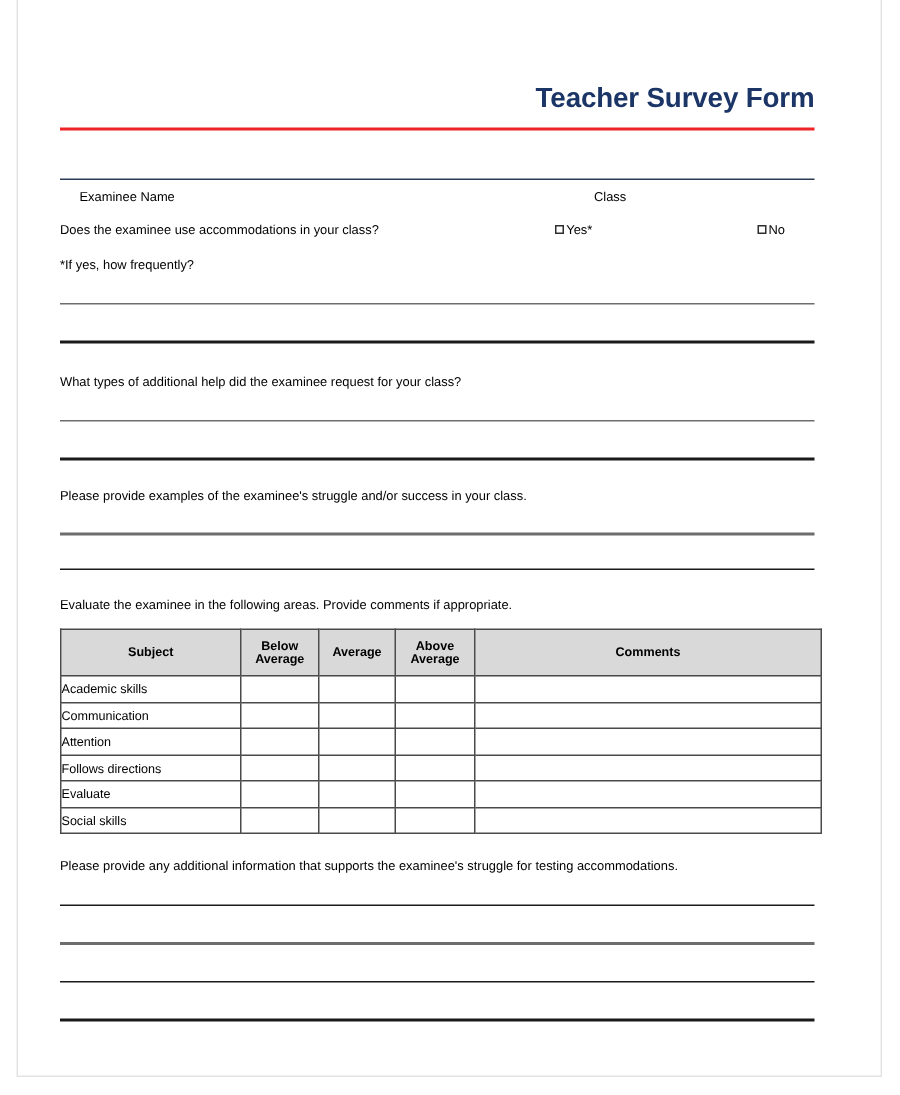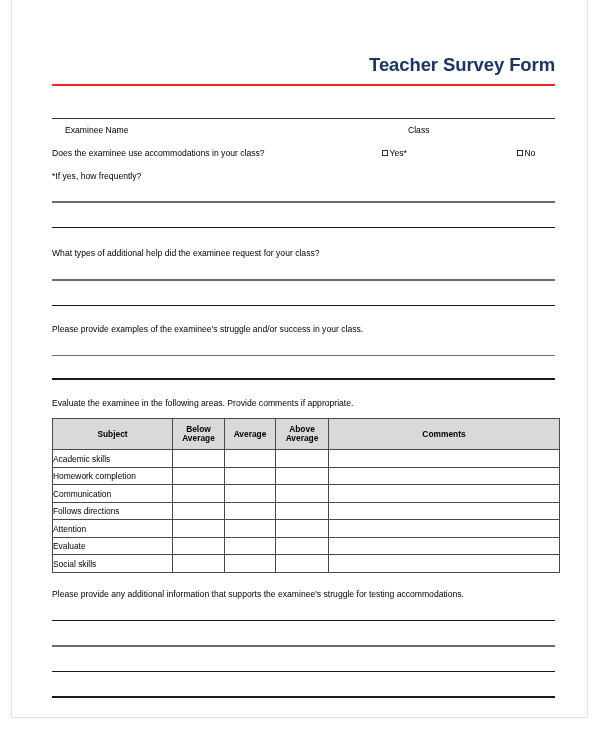--- a/index.html
+++ b/index.html
@@ -29,21 +29,21 @@
     top: -2px;
     width: 577px;
     height: 720px;
     border: 1px solid #e3e3e3;
     box-sizing: border-box;
     pointer-events: none;
   }
 
   .content {
     position: absolute;
-    left: 52px;
+    left: 40px;
     top: 0;
     width: 503px;
   }
 
   
   .header {
     padding-top: 55px;
     text-align: right;
   }
   .form-title {
@@ -272,42 +272,35 @@
       </thead>
       <tbody>
         <tr>
           <td class="subject-cell">Academic skills</td>
           <td></td>
           <td></td>
           <td></td>
           <td></td>
         </tr>
         <tr>
-          <td class="subject-cell">Homework completion</td>
-          <td></td>
-          <td></td>
-          <td></td>
-          <td></td>
-        </tr>
-        <tr>
           <td class="subject-cell">Communication</td>
           <td></td>
           <td></td>
           <td></td>
           <td></td>
         </tr>
         <tr>
+          <td class="subject-cell">Attention</td>
+          <td></td>
+          <td></td>
+          <td></td>
+          <td></td>
+        </tr>
+        <tr>
           <td class="subject-cell">Follows directions</td>
-          <td></td>
-          <td></td>
-          <td></td>
-          <td></td>
-        </tr>
-        <tr>
-          <td class="subject-cell">Attention</td>
           <td></td>
           <td></td>
           <td></td>
           <td></td>
         </tr>
         <tr>
           <td class="subject-cell">Evaluate</td>
           <td></td>
           <td></td>
           <td></td>

